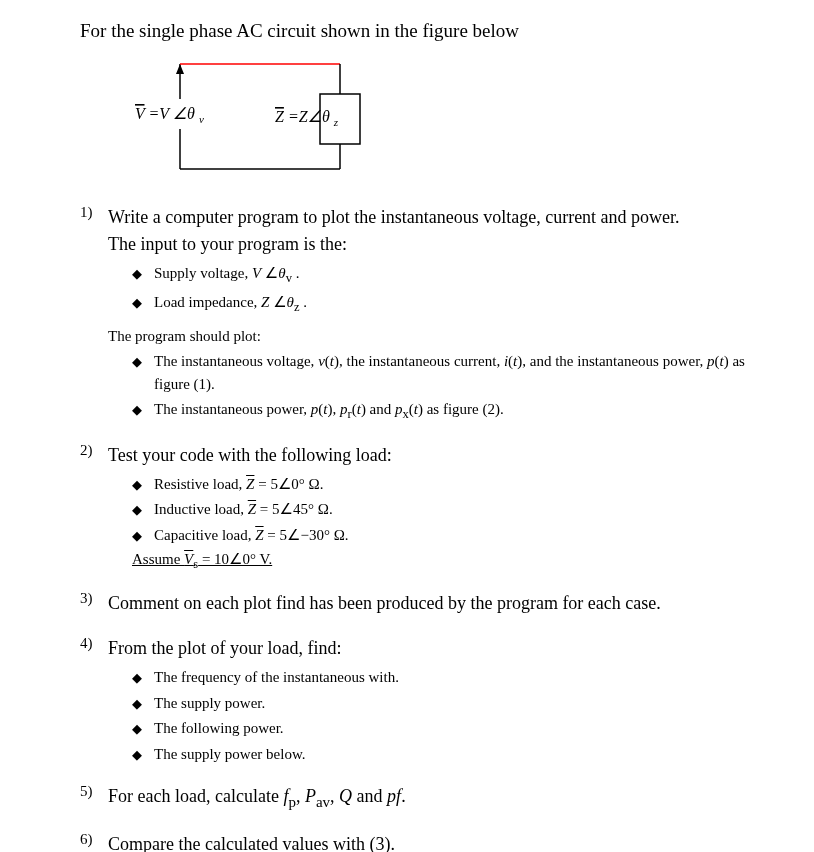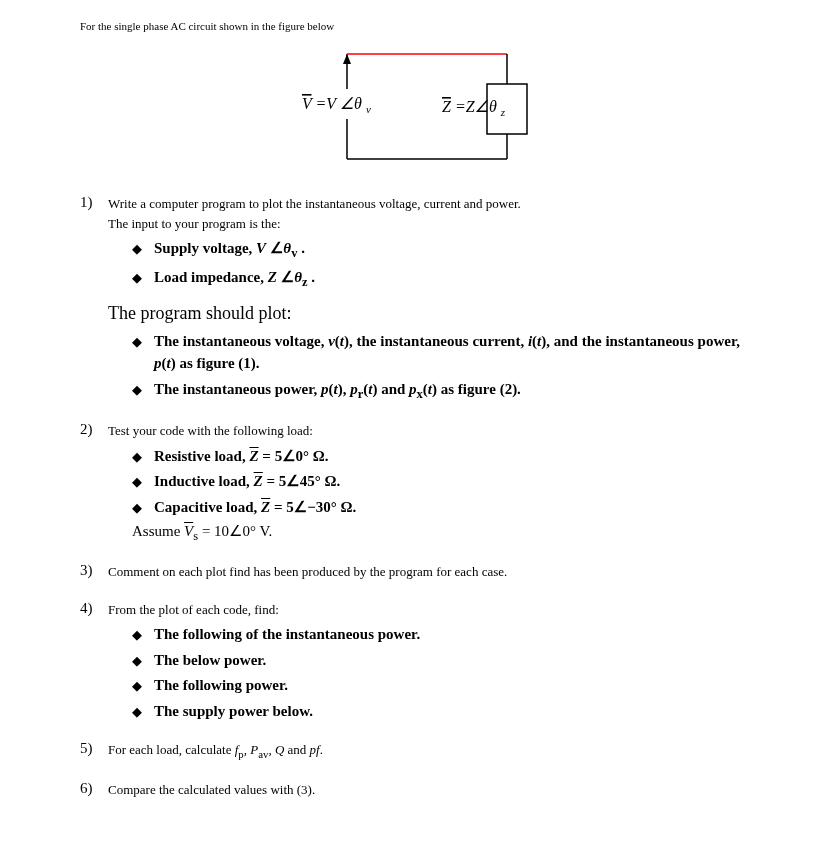--- a/index.html
+++ b/index.html
@@ -7,25 +7,24 @@
       background: #fff;
       font-family: "Times New Roman", Times, serif;
       font-size: 15px;
       color: #000;
       width: 814px;
       min-height: 852px;
       padding: 20px 60px 30px 80px;
     }
     .intro-text {
       margin-bottom: 12px;
-      font-size: 11px;
+      font-size: 19px;
     }
     .circuit-diagram {
       display: flex;
-      justify-content: center;
       margin: 10px 0 20px 0;
       position: relative;
       height: 130px;
     }
     .circuit-svg {
       width: 340px;
       height: 130px;
     }
     .questions {
       margin-top: 10px;
@@ -37,21 +36,21 @@
       display: flex;
       align-items: flex-start;
       margin-bottom: 4px;
     }
     .q-num {
       min-width: 28px;
       font-size: 15px;
     }
     .q-text {
       flex: 1;
-      font-size: 13px;
+      font-size: 18px;
       line-height: 1.5;
     }
     .bullet-list {
       margin-left: 52px;
       margin-top: 3px;
     }
     .bullet-item {
       display: flex;
       align-items: flex-start;
       margin-bottom: 3px;
@@ -60,32 +59,32 @@
     }
     .bullet-diamond {
       min-width: 18px;
       margin-right: 4px;
       font-size: 13px;
       margin-top: 2px;
     }
     .sub-text {
       flex: 1;
       line-height: 1.5;
-      font-weight: bold;
     }
     .indent-para {
       margin-left: 28px;
       margin-bottom: 0;
-      font-size: 18px;
+      font-size: 15px;
       line-height: 1.5;
     }
     .assume-line {
       margin-left: 52px;
       font-size: 15px;
       margin-top: 4px;
+      text-decoration: underline;
     }
     
     .overline {
       text-decoration: overline;
     }
     .math-italic {
       font-style: italic;
     }
   </style>
 </head>
@@ -202,30 +201,30 @@
   <div class="question-block">
     <div class="question-line">
       <span class="q-num">3)</span>
       <span class="q-text">Comment on each plot find has been produced by the program for each case.</span>
     </div>
   </div>
 
   <div class="question-block">
     <div class="question-line">
       <span class="q-num">4)</span>
-      <span class="q-text">From the plot of each code, find:</span>
-    </div>
-    <div class="bullet-list">
-      <div class="bullet-item">
-        <span class="bullet-diamond">◆</span>
-        <span class="sub-text">The following of the instantaneous power.</span>
-      </div>
-      <div class="bullet-item">
-        <span class="bullet-diamond">◆</span>
-        <span class="sub-text">The below power.</span>
+      <span class="q-text">From the plot of your load, find:</span>
+    </div>
+    <div class="bullet-list">
+      <div class="bullet-item">
+        <span class="bullet-diamond">◆</span>
+        <span class="sub-text">The frequency of the instantaneous with.</span>
+      </div>
+      <div class="bullet-item">
+        <span class="bullet-diamond">◆</span>
+        <span class="sub-text">The supply power.</span>
       </div>
       <div class="bullet-item">
         <span class="bullet-diamond">◆</span>
         <span class="sub-text">The following power.</span>
       </div>
       <div class="bullet-item">
         <span class="bullet-diamond">◆</span>
         <span class="sub-text">The supply power below.</span>
       </div>
     </div>

